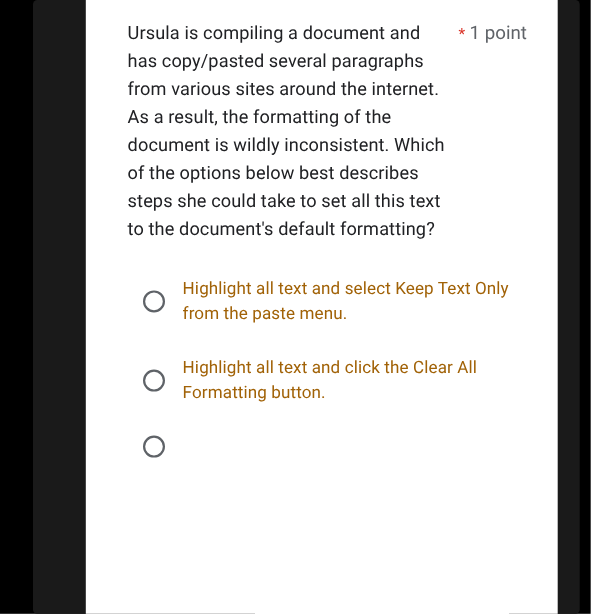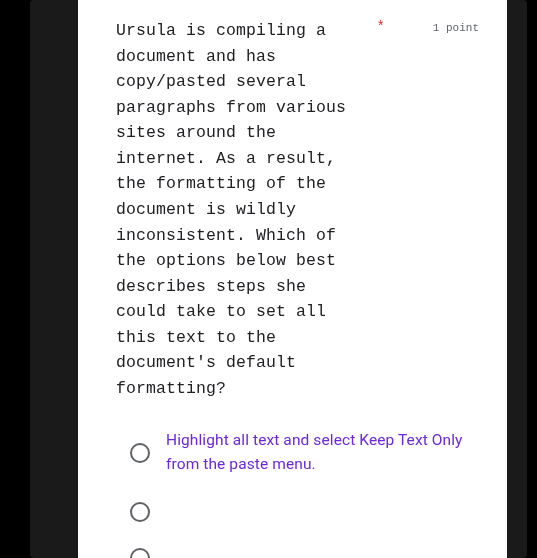--- a/index.html
+++ b/index.html
@@ -34,21 +34,20 @@
       padding: 18px 28px 18px 38px;
       overflow: hidden;
     }
     .question-block {
       position: relative;
     }
     .question-header {
       display: flex;
       align-items: flex-start;
       gap: 12px;
-      font-family: Liberation Mono, monospace;
     }
     .question-text {
       font-size: 16.5px;
       line-height: 1.55;
       color: #202124;
       letter-spacing: 0.1px;
       flex: 1;
     }
     .points-wrap {
       display: flex;
@@ -57,23 +56,22 @@
       flex-shrink: 0;
       margin-top: 2px;
     }
     .required-star {
       color: #d93025;
       font-size: 14px;
       line-height: 1;
     }
     .points-text {
       color: #5f6368;
-      font-size: 11px;
+      font-size: 17px;
       white-space: nowrap;
-      margin-left: 44px;
     }
     .options {
       margin-top: 28px;
       padding-left: 14px;
     }
     .option-row {
       display: flex;
       align-items: center;
       gap: 16px;
       margin-bottom: 26px;
@@ -82,21 +80,21 @@
     .radio {
       width: 20px;
       height: 20px;
       border: 2px solid #5f6368;
       border-radius: 50%;
       flex-shrink: 0;
     }
     .option-label {
       font-size: 15.5px;
       line-height: 1.5;
-      color: #6d28d9;
+      color: #a16207;
       letter-spacing: 0.1px;
     }
   </style>
 </head>
 <body>
 
 <div class="phone-frame">
   <div class="screen">
     <div class="question-block">
       <div class="question-header">
@@ -106,20 +104,21 @@
           <span class="points-text">1 point</span>
         </div>
       </div>
       <div class="options">
         <div class="option-row">
           <div class="radio"></div>
           <div class="option-label">Highlight all text and select Keep Text Only from the paste menu.</div>
         </div>
         <div class="option-row">
           <div class="radio"></div>
+          <div class="option-label">Highlight all text and click the Clear All Formatting button.</div>
         </div>
         <div class="option-row">
           <div class="radio"></div>
         </div>
       </div>
     </div>
   </div>
 </div>
 
 </body></html>

